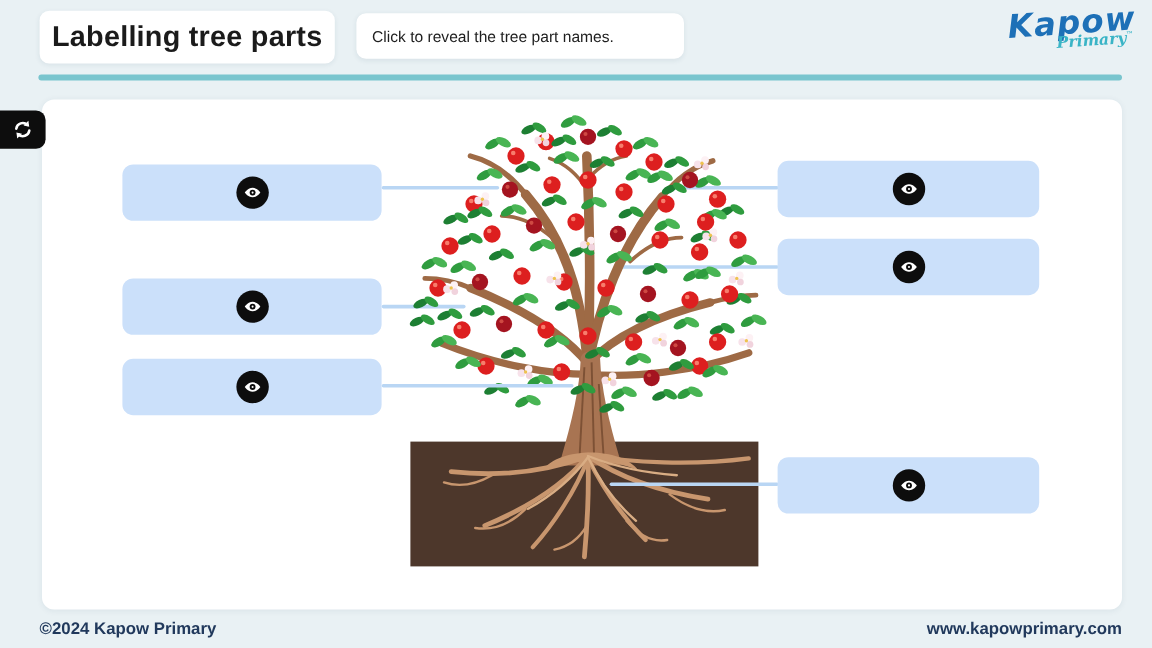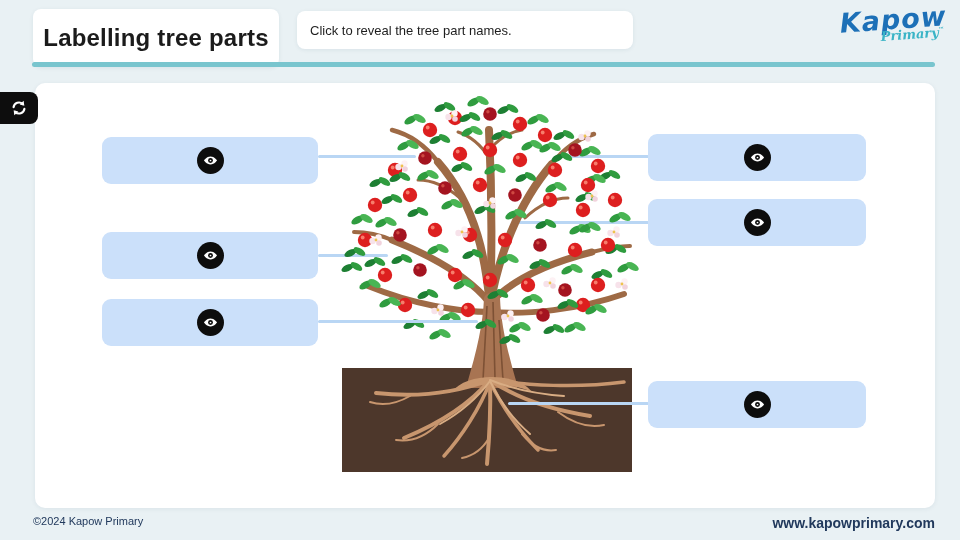--- a/index.html
+++ b/index.html
@@ -4,26 +4,26 @@
 <style>
   html,body{margin:0;padding:0;}
   body{
     width:960px;height:540px;position:relative;overflow:hidden;
     background:#e9f1f4;
     font-family:"Liberation Sans",sans-serif;
   }
   .abs{position:absolute;}
   
   .title-card{
-    left:33px;top:9px;width:246px;height:58px;background:#fff;border-radius:8px;
+    left:33px;top:9px;width:246px;height:44px;background:#fff;border-radius:8px;
     box-shadow:0 1px 4px rgba(30,60,90,.08);display:flex;align-items:center;justify-content:center;
   }
   .title-card h1{margin:0;font-size:24px;font-weight:600;color:#1b1b1b;letter-spacing:.2px;}
   .instruction-card{
-    left:297px;top:11px;width:336px;height:38px;background:#fff;border-radius:8px;
+    left:297px;top:11px;width:273px;height:38px;background:#fff;border-radius:8px;
     box-shadow:0 1px 4px rgba(30,60,90,.08);display:flex;align-items:center;padding-left:13px;box-sizing:border-box;
   }
   .instruction-card span{font-size:13px;color:#1e1e1e;}
   .logo{right:13px;top:6px;text-align:right;transform:rotate(-4deg);line-height:1;}
   .logo-kapow{font-family:"DejaVu Sans",sans-serif;font-style:italic;font-weight:700;font-size:27px;color:#1d70b7;letter-spacing:1px;}
   .logo-primary{font-family:"DejaVu Serif",serif;font-style:italic;font-weight:700;font-size:13px;color:#3ab4c6;margin-top:-4px;margin-right:3px;}
   .logo-primary .tm{font-size:6px;vertical-align:super;color:#3ab4c6;}
   .divider{left:32px;top:62px;width:903px;height:5px;background:#79c5ce;border-radius:3px;}
   
   .main-card{left:35px;top:83px;width:900px;height:425px;background:#fff;border-radius:10px;
@@ -35,21 +35,21 @@
   .label-box{width:216px;height:47px;background:#cbe0fa;border-radius:9px;z-index:5;
     display:flex;align-items:center;justify-content:center;cursor:pointer;}
   .label-box.right{width:218px;}
   .eye-btn{width:27px;height:27px;border-radius:50%;background:#0d0d0d;display:flex;align-items:center;justify-content:center;cursor:pointer;}
   
   .connector{height:3px;background:#b9d6f4;border-radius:2px;z-index:2;}
   .connector.above{z-index:4;}
   
   .tree-wrap{left:340px;top:88px;width:300px;height:392px;z-index:3;}
   
-  .footer-left{left:33px;top:515px;font-size:11px;font-weight:400;color:#21395c;}
+  .footer-left{left:33px;top:515px;font-size:14px;font-weight:700;color:#21395c;}
   .footer-right{right:25px;top:515px;font-size:14px;font-weight:700;color:#21395c;}
 </style>
 </head>
 <body>
 
 <div class="abs title-card">
   <h1>Labelling tree parts</h1>
 </div>
 <div class="abs instruction-card">
   <span>Click to reveal the tree part names.</span>

